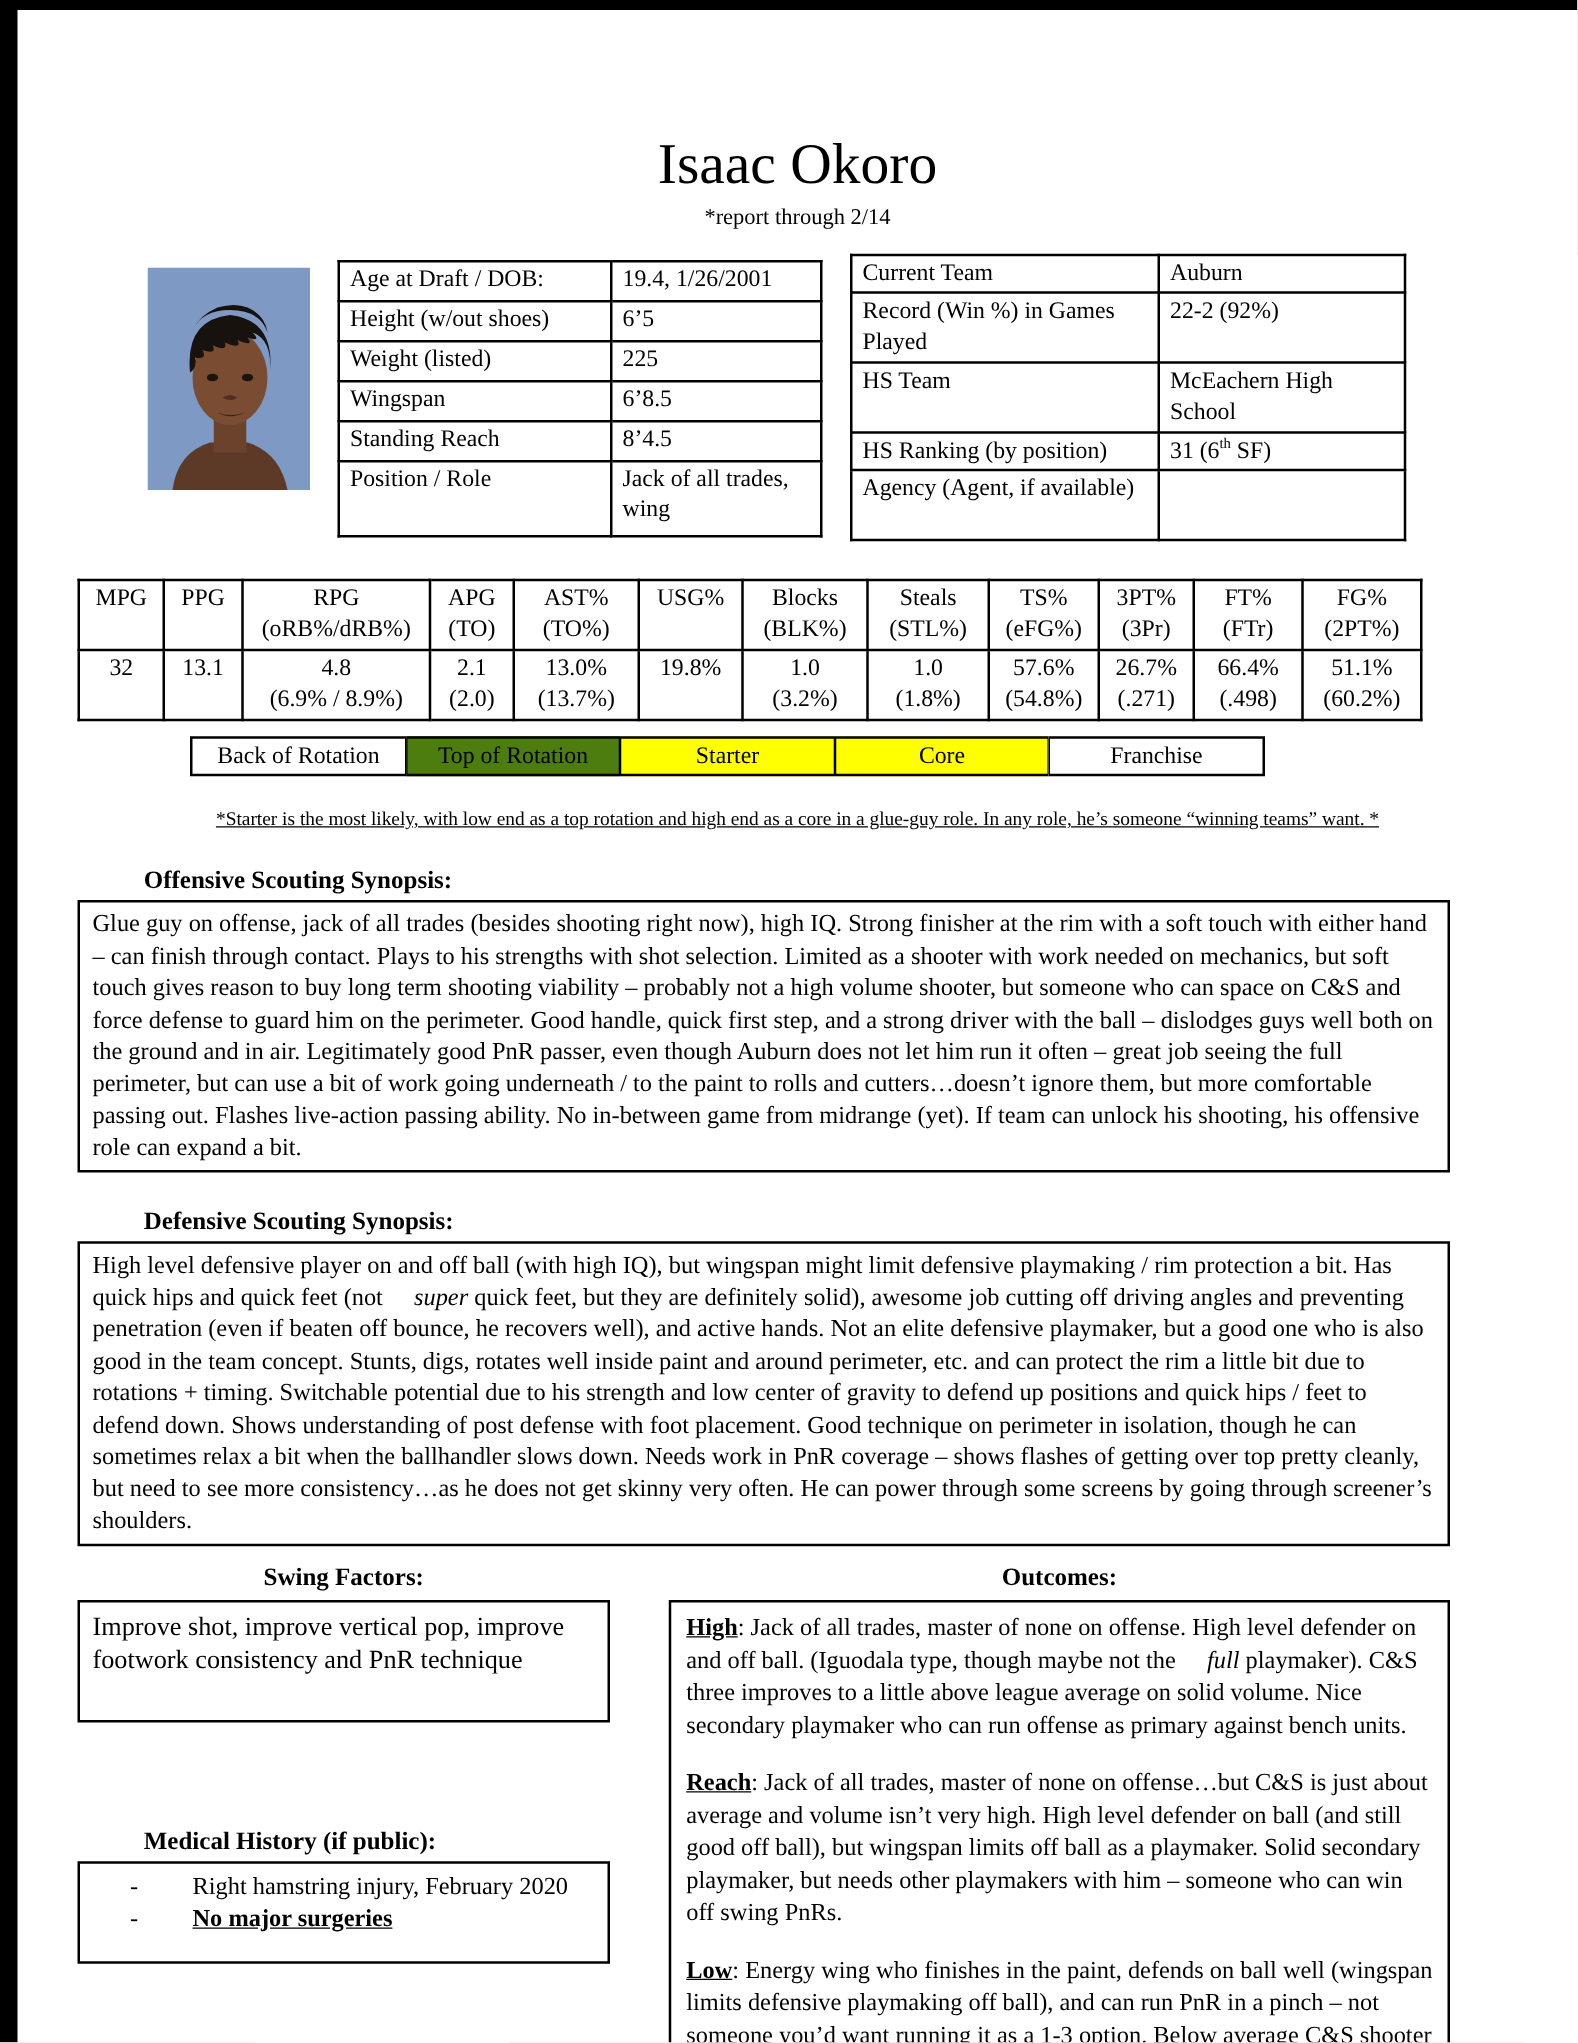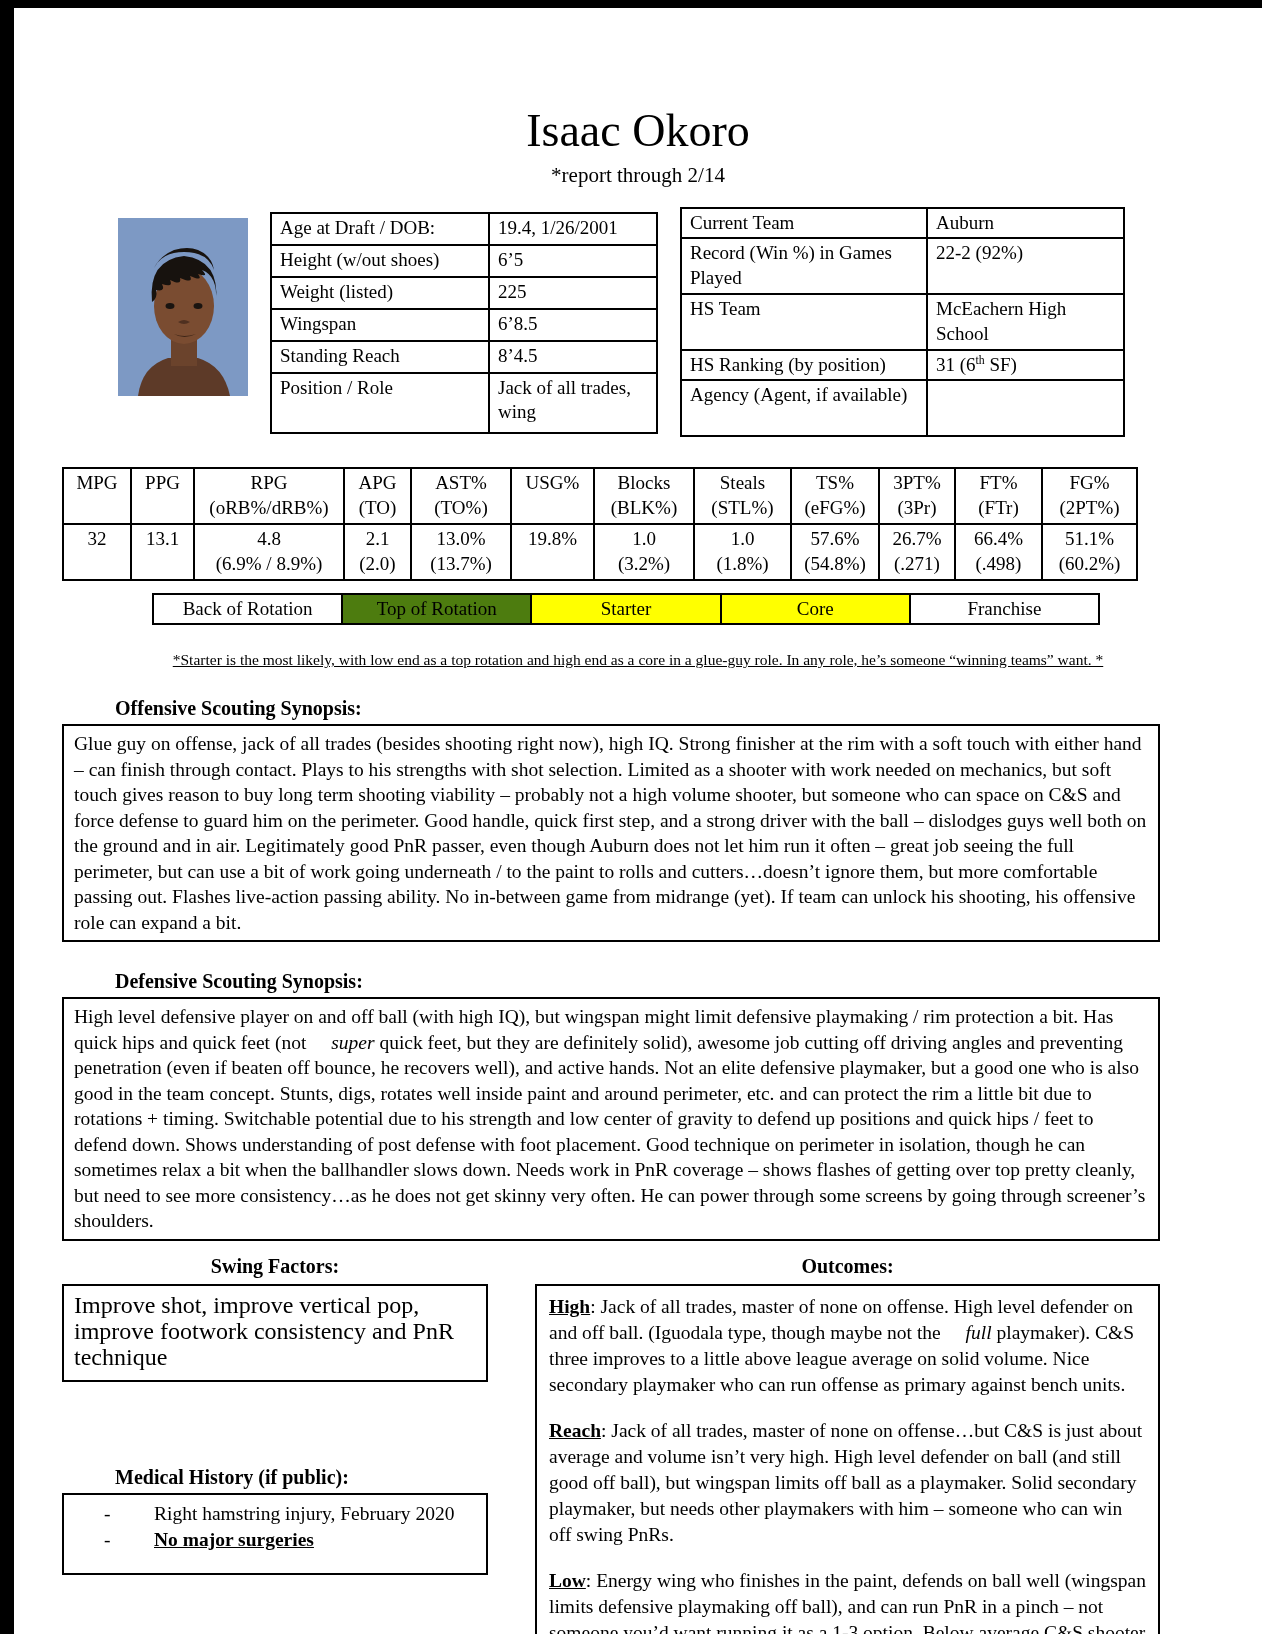--- a/index.html
+++ b/index.html
@@ -9,21 +9,21 @@
     background:#ffffff;
     font-family:"Liberation Serif","DejaVu Serif",serif;
     color:#000;
     overflow:hidden;
   }
   .strip-top{position:absolute;top:0;left:0;width:100%;height:8px;background:#000;}
   .strip-left{position:absolute;top:0;left:0;width:14px;height:100%;background:#000;}
   .content{position:relative;margin-left:14px;width:1248px;}
 
   .title{margin:0;padding-top:106px;text-align:center;font-size:46px;font-weight:normal;line-height:1.1;}
-  .subtitle{text-align:center;font-size:21px;margin-top:6px;}
+  .subtitle{text-align:center;font-size:18px;margin-top:6px;}
 
   .info-row{display:flex;margin:24px 0 0 104px;align-items:flex-start;}
   .photo{width:130px;height:178px;margin-top:6px;flex:0 0 auto;}
   .photo svg{display:block;width:100%;height:100%;}
 
   table{border-collapse:collapse;}
   td{border:2px solid #000;font-size:19px;padding:2px 8px;vertical-align:top;line-height:1.3;}
 
   .bio-table{margin-left:22px;width:388px;flex:0 0 auto;border-radius:31px;}
   .bio-table td.lbl{width:200px;}
@@ -31,41 +31,41 @@
   .bio-table tr.tall td{height:54px;}
 
   .team-table{margin-left:22px;width:445px;flex:0 0 auto;margin-top:-5px;}
   .team-table td.lbl{width:228px;}
   .team-table tr.h2r td{height:50px;}
   .team-table tr td{height:24px;}
 
   .stats-table{margin:30px 0 0 48px;width:1074px;table-layout:fixed;text-align:center;}
   .stats-table td{height:50px;line-height:1.28;}
 
-  .rotation-bar{display:flex;margin:12px 0 0 138px;width:948px;}
+  .rotation-bar{display:flex;margin:12px 0 0 138px;width:860px;}
   .rot-cell{
     flex:1 1 0;border:2px solid #000;border-left-width:1px;border-right-width:1px;
     text-align:center;font-size:19px;padding:3px 0;background:#fff;
   }
   .rot-cell:first-child{border-left-width:2px;}
   .rot-cell:last-child{border-right-width:2px;}
 
   .footnote{margin-top:26px;text-align:center;font-size:15.5px;text-decoration:underline;}
 
   .sec-heading{font-size:20px;font-weight:bold;margin:28px 0 4px 101px;}
   .sec-box{
     margin-left:48px;width:1074px;border:2px solid #000;
     padding:5px 10px;font-size:19.5px;line-height:25.5px;text-align:left;
   }
 
   .bottom{display:flex;margin:14px 0 0 48px;align-items:flex-start;}
   .col-left{width:426px;flex:0 0 auto;}
   .col-right{width:625px;flex:0 0 auto;margin-left:47px;}
   .center-heading{font-size:20px;font-weight:bold;text-align:center;margin-bottom:6px;}
-  .swing-box{border:2px solid #000;min-height:82px;padding:6px 10px;font-size:24px;line-height:26px;}
+  .swing-box{border:2px solid #000;min-height:82px;padding:6px 10px;font-size:21px;line-height:26px;}
   .medical-heading{font-size:20px;font-weight:bold;margin:84px 0 4px 53px;}
   .medical-box{border:2px solid #000;min-height:64px;padding:6px 10px 8px 10px;font-size:19.5px;line-height:26px;}
   .med-item{display:flex;}
   .med-item .dash{display:inline-block;margin-left:30px;width:50px;flex:0 0 auto;}
   .outcomes-box{border:2px solid #000;min-height:382px;padding:8px 12px;font-size:19.5px;line-height:26px;}
   .outcomes-box p{margin:0 0 0 0;}
   .outcomes-box p + p{margin-top:20px;}
 
   .seg-i{font-style:italic;margin-left:20px;}
   .seg-bu{font-weight:bold;text-decoration:underline;}

